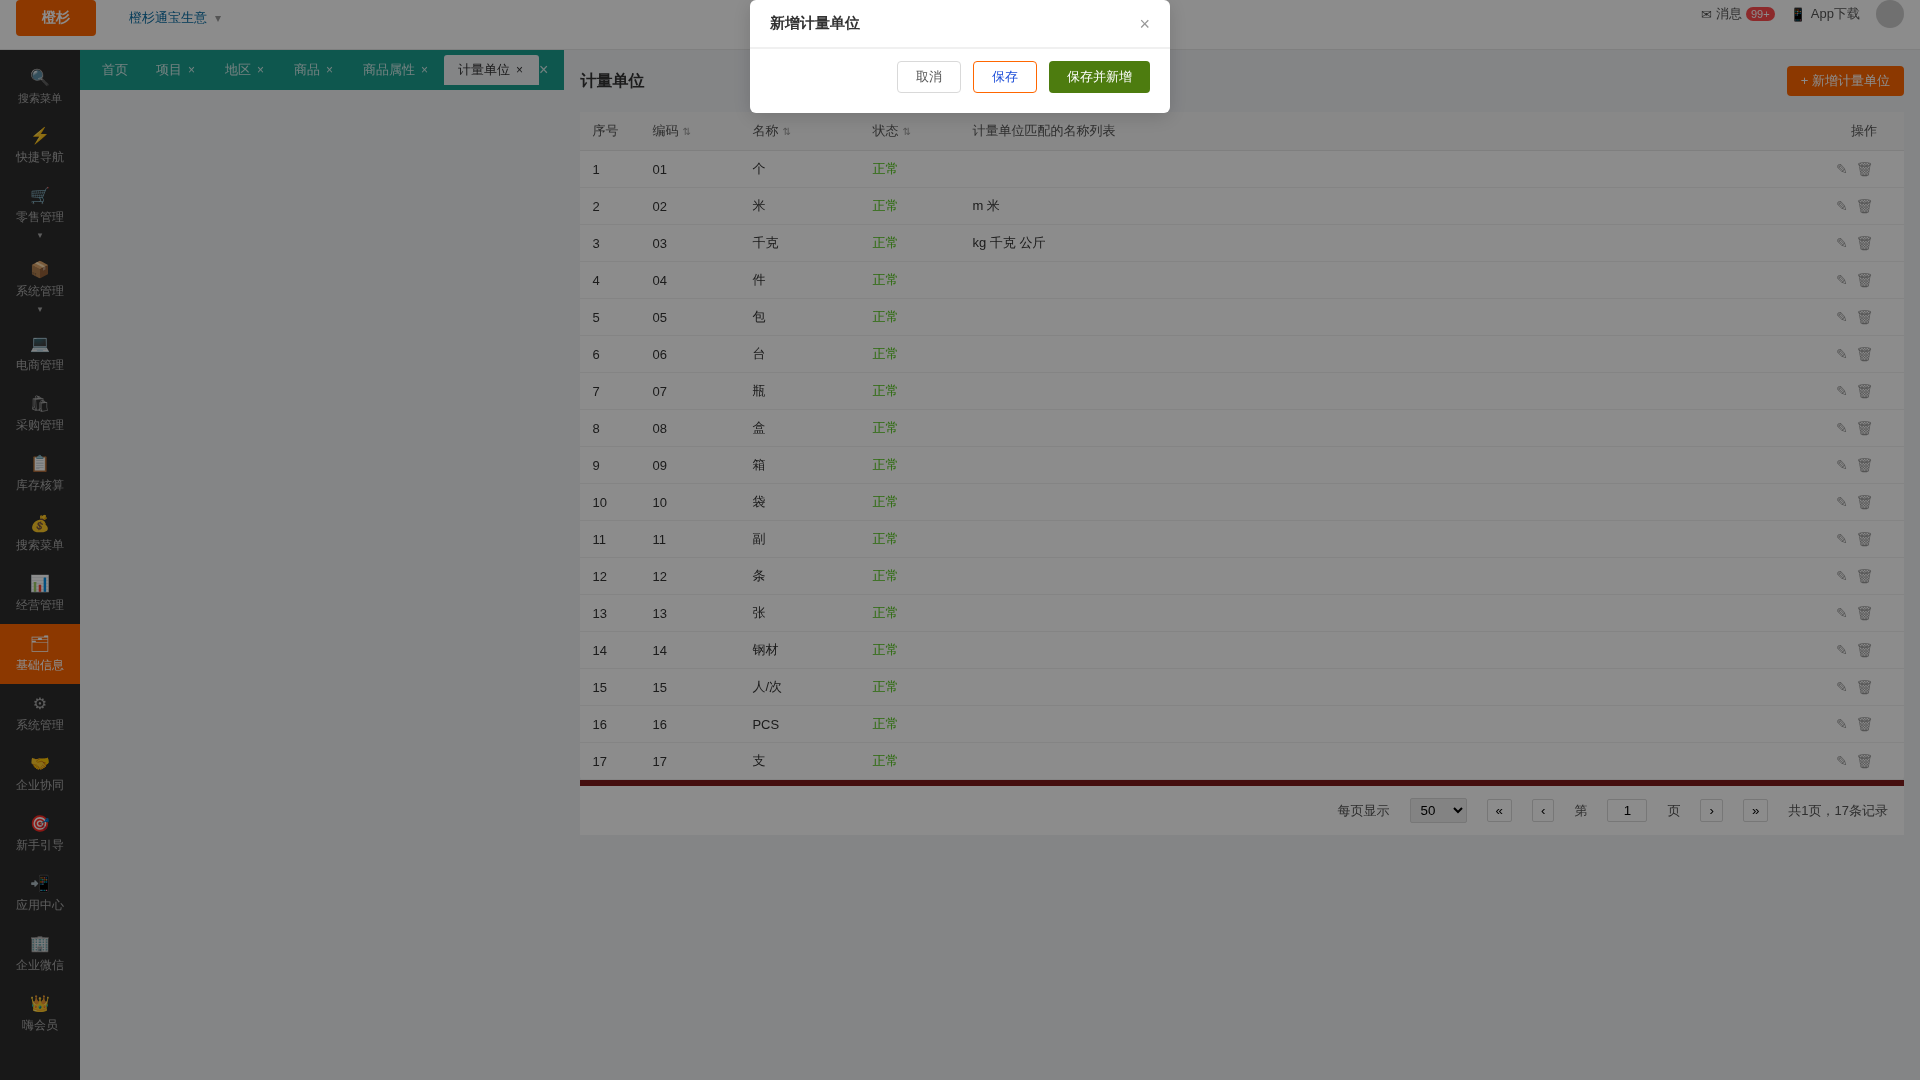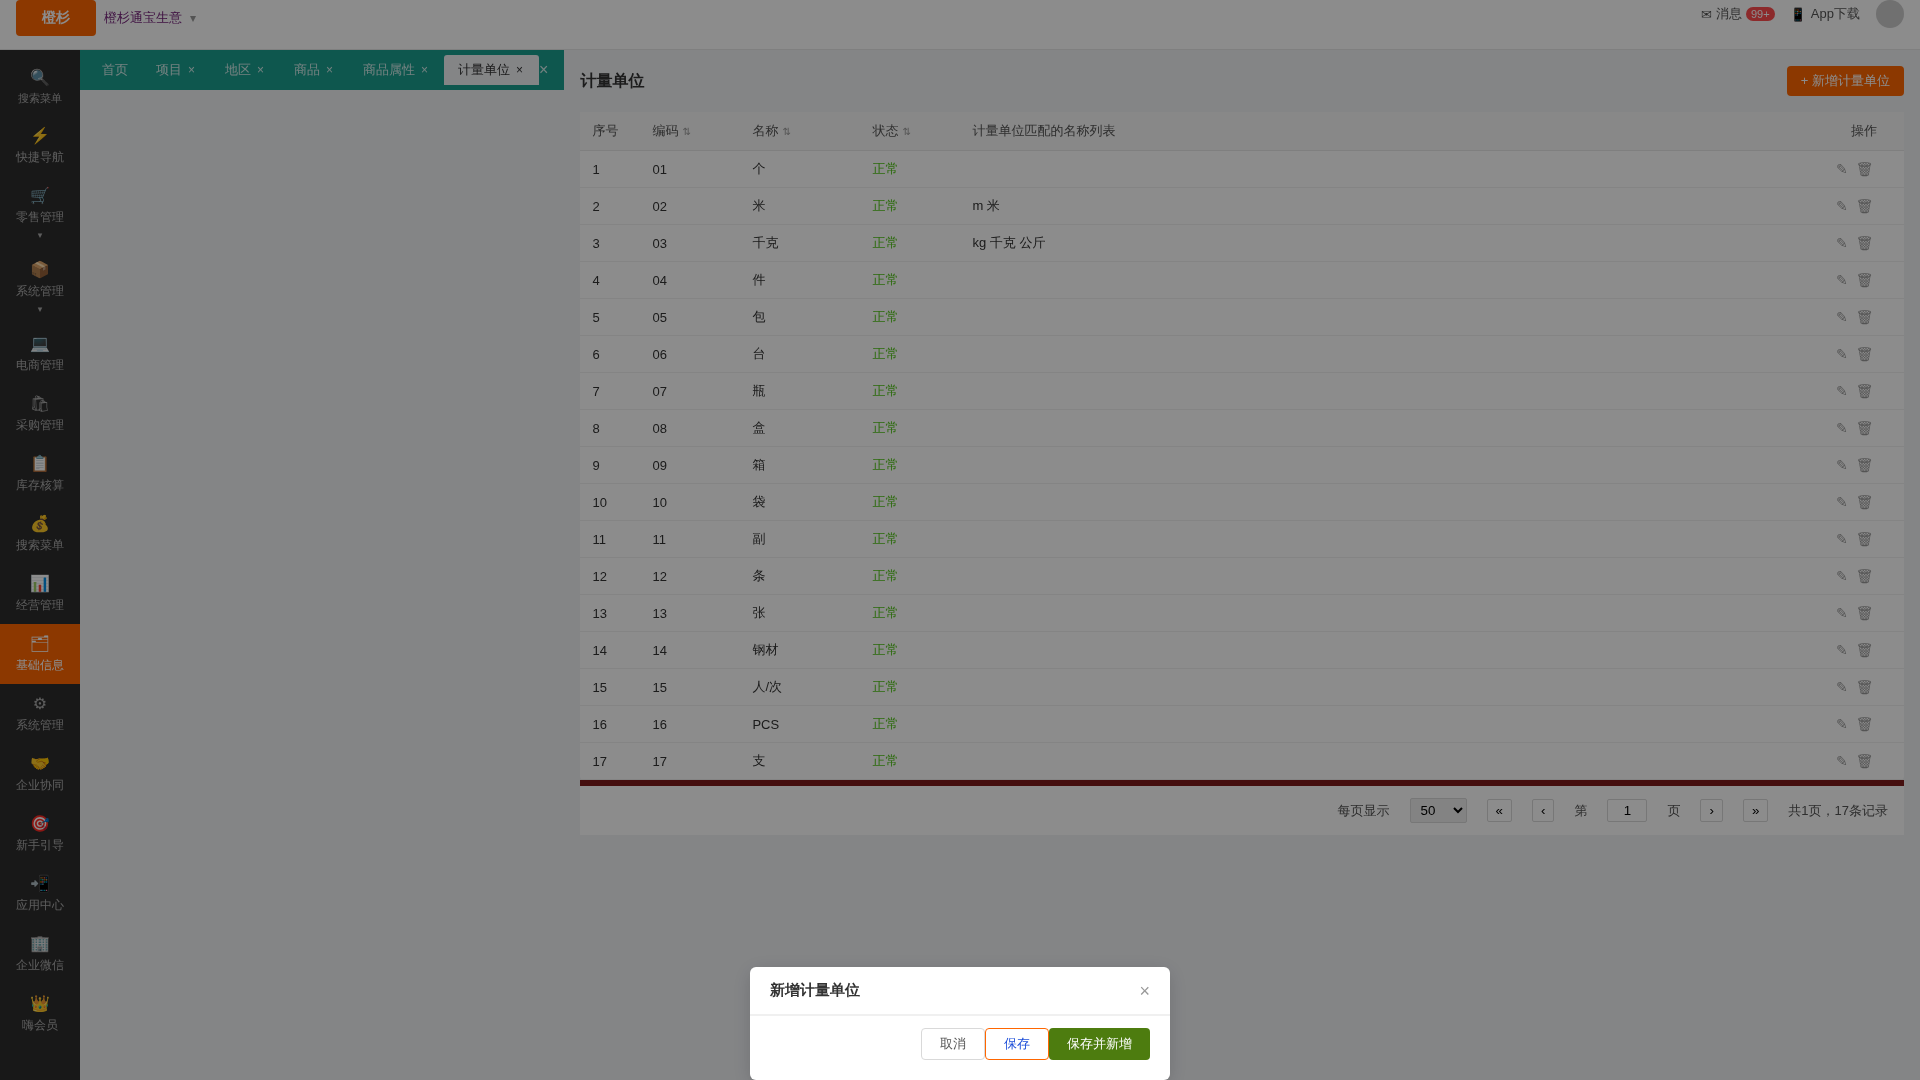--- a/index.html
+++ b/index.html
@@ -56,56 +56,56 @@
     .action-btns { display: flex; gap: 8px; }
     .action-icon { color: #999; cursor: pointer; font-size: 14px; }
 
     
     .pagination-bar { display: flex; align-items: center; justify-content: flex-end; padding: 12px 16px; gap: 20px; font-size: 13px; color: #555; background: #fff; border-top: 6px solid #7f1d1d; }
     .page-btn { border: 1px solid #d9d9d9; background: #fff; padding: 3px 8px; cursor: pointer; border-radius: 2px; }
     .page-input { width: 40px; border: 1px solid #d9d9d9; padding: 3px 6px; text-align: center; border-radius: 2px; }
     .page-select { border: 1px solid #d9d9d9; padding: 3px 6px; border-radius: 2px; cursor: pointer; }
 
     
-    .overlay { position: fixed; top: 0; left: 0; width: 100%; height: 100%; background: rgba(0,0,0,0.45); z-index: 1000; display: flex; align-items: flex-end; justify-content: center; }
+    .overlay { position: fixed; top: 0; left: 0; width: 100%; height: 100%; background: rgba(0,0,0,0.45); z-index: 1000; display: flex; align-items: flex-start; justify-content: center; }
 
     
     .modal { background: #fff; border-radius: 6px; width: 420px; box-shadow: 0 4px 20px rgba(0,0,0,0.15); }
     .modal-header { display: flex; justify-content: space-between; align-items: center; padding: 14px 20px; border-bottom: 1px solid #f0f0f0; }
     .modal-title { font-size: 15px; font-weight: 600; color: #333; }
     .modal-close { background: none; border: none; cursor: pointer; font-size: 18px; color: #999; line-height: 1; }
     .modal-body { padding: 24px 20px; }
     .form-row { display: flex; align-items: center; margin-bottom: 20px; }
     .form-label { width: 60px; text-align: right; margin-right: 12px; font-size: 13px; color: #555; }
     .form-label .required { color: #ff4d4f; margin-right: 2px; }
     .form-input { flex: 1; border: none; border-bottom: 1px solid #d9d9d9; padding: 6px 4px; font-size: 13px; outline: none; color: #333; }
     .form-input.name-field { border-bottom-color: #ff6600; }
     .form-input::placeholder { color: #bbb; }
-    .modal-footer { display: flex; justify-content: flex-end; padding: 12px 20px 20px; border-top: 1px solid #f0f0f0; }
+    .modal-footer { display: flex; justify-content: flex-end; padding: 12px 20px 20px; gap: 12px; border-top: 1px solid #f0f0f0; }
     .btn-cancel { border: 1px solid #d9d9d9; background: #fff; padding: 6px 18px; border-radius: 4px; cursor: pointer; font-size: 13px; color: #555; }
     .btn-save { border: 1px solid #ff6600; background: #fff; color: #1d4ed8; padding: 6px 18px; border-radius: 4px; cursor: pointer; font-size: 13px; }
     .btn-save-new { background: #4d7c0f; color: white; border: none; padding: 6px 18px; border-radius: 4px; cursor: pointer; font-size: 13px; }
 
     .col-num { width: 60px; }
     .col-code { width: 100px; }
     .col-name { width: 120px; }
     .col-status { width: 100px; }
     .col-action { width: 80px; text-align: center; }
   </style>
 </head>
 <body>
 
 <div class="app-container">
 
   <div class="top-header">
     <div class="logo-area">
       <div class="logo-icon">
         <span>橙杉</span>
       </div>
-      <span style="color:#701a75; font-size:13px;">橙杉通宝生意</span>
+      <span style="color:#0369a1; font-size:13px;margin-left:25px;">橙杉通宝生意</span>
       <span style="color:#999; font-size:12px;">▾</span>
     </div>
     <div class="header-right">
       <div class="header-btn">
         <span>✉</span>
         <span>消息</span>
         <span class="badge">99+</span>
       </div>
       <div class="header-btn">
         <span>📱</span>

